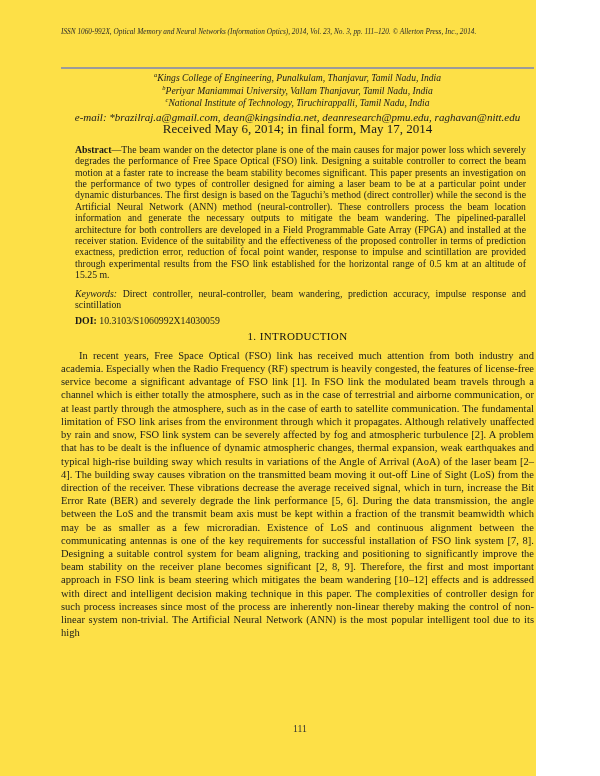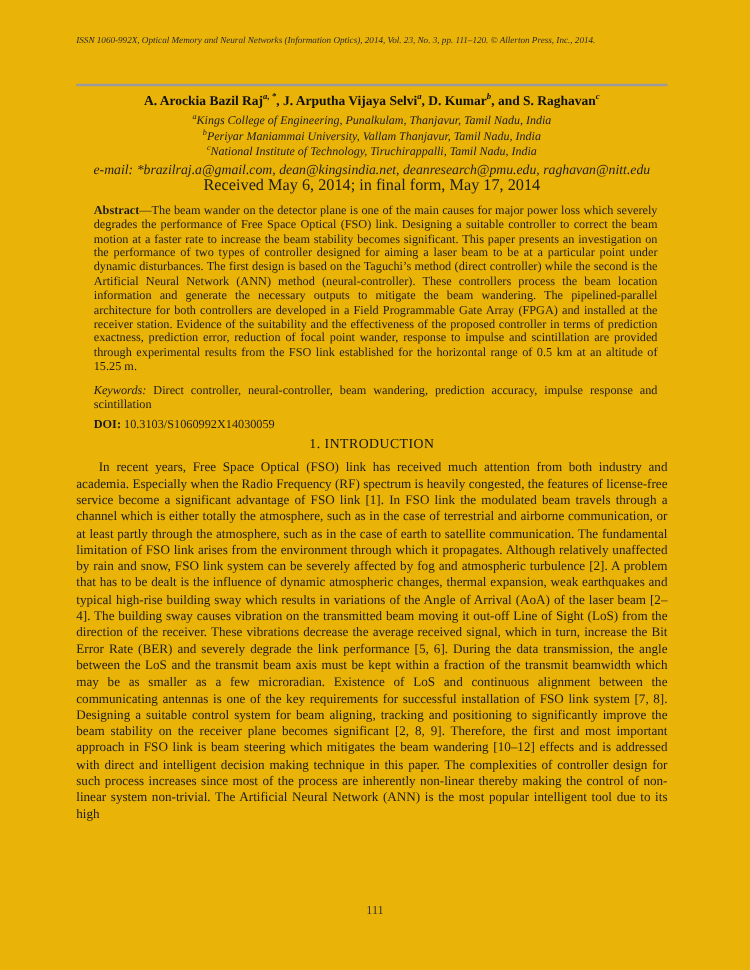--- a/index.html
+++ b/index.html
@@ -5,23 +5,23 @@
   * { margin: 0; padding: 0; box-sizing: border-box; }
   html, body { background: #ffffff; }
   body {
     width: 600px; height: 776px;
     font-family: "Liberation Serif", "DejaVu Serif", serif;
     color: #1b1b1b;
     -webkit-font-smoothing: antialiased;
   }
   .page {
     position: relative;
-    width: 600px; height: 776px;
+    width: 536px; height: 776px;
     overflow: hidden;
-    background: #eab308;
+    background: #fde047;
   }
   .content {
     position: absolute;
     left: 61px; top: 0;
     width: 473px;
   }
   .journal-line {
     margin-top: 27px;
     font-style: italic;
     font-size: 7.3px;
@@ -128,21 +128,20 @@
 <body>
 
 <div class="page">
   <div class="content">
 
     <div class="journal-line">ISSN 1060-992X, Optical Memory and Neural Networks (Information Optics), 2014, Vol. 23, No. 3, pp. 111–120. © Allerton Press, Inc., 2014.</div>
 
     <div class="double-rule"></div>
 
 
-    <div class="authors"><span>A. Arockia Bazil Raj</span><sup>a, *</sup><span>, </span><span>J. Arputha Vijaya Selvi</span><sup>a</sup><span>, </span><span>D. Kumar</span><sup>b</sup><span>, and </span><span>S. Raghavan</span><sup>c</sup></div>
 
     <div class="affiliations">
       <div class="affil-line"><sup>a</sup><span>Kings College of Engineering, Punalkulam, Thanjavur, Tamil Nadu, India</span></div>
       <div class="affil-line"><sup>b</sup><span>Periyar Maniammai University, Vallam Thanjavur, Tamil Nadu, India</span></div>
       <div class="affil-line"><sup>c</sup><span>National Institute of Technology, Tiruchirappalli, Tamil Nadu, India</span></div>
     </div>
 
     <div class="email-line">e-mail: *brazilraj.a@gmail.com, dean@kingsindia.net, deanresearch@pmu.edu, raghavan@nitt.edu</div>
 
     <div class="received-line">Received May 6, 2014; in final form, May 17, 2014</div>

